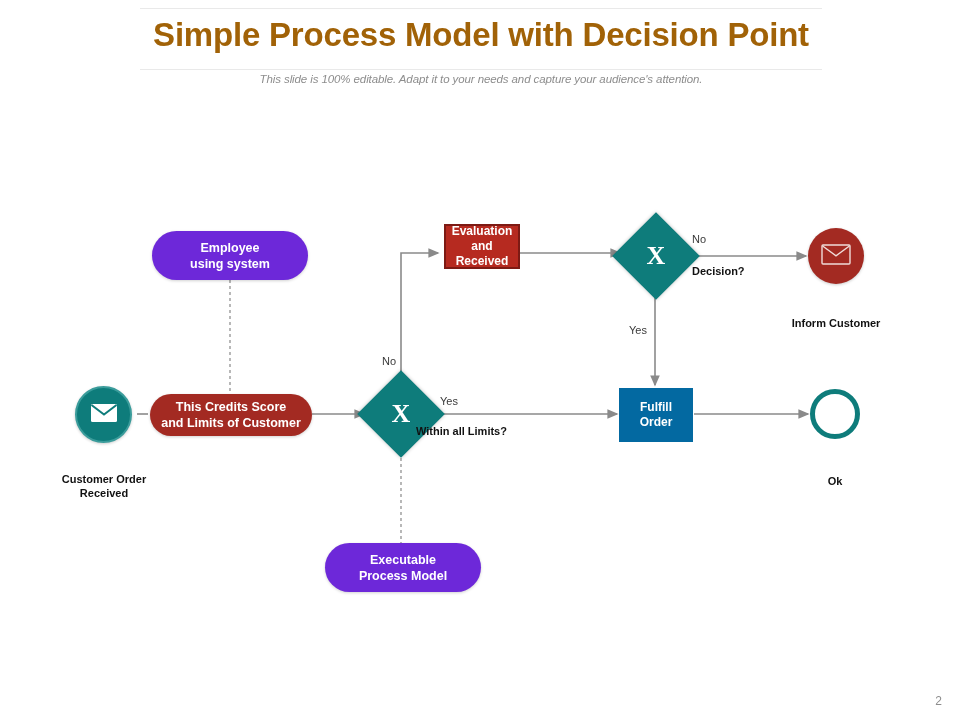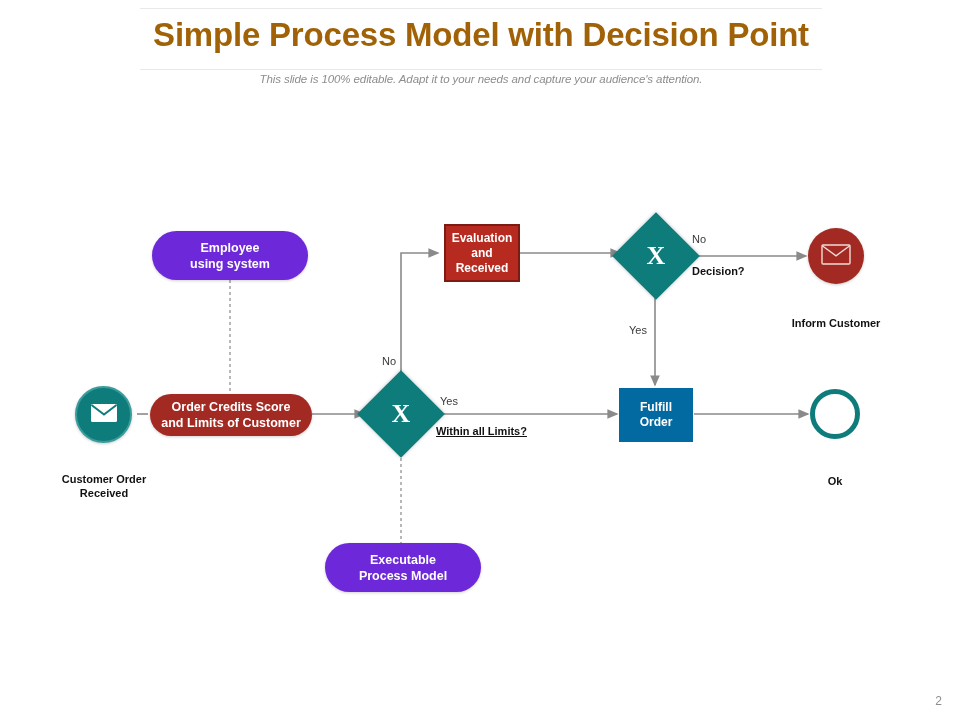--- a/index.html
+++ b/index.html
@@ -233,38 +233,38 @@
     <div>Customer Order</div>
     <div>Received</div>
   </div>
 
   <div class="node pill" style="left:152px; top:231px; width:156px; height:49px; flex-direction:column;">
     <span>Employee</span>
     <span>using system</span>
   </div>
 
   <div class="node redpill" style="left:150px; top:394px; width:162px; height:42px; flex-direction:column;">
-    <span>Order Credits  Score</span>
+    <span>This Credits  Score</span>
     <span>and  Limits of Customer</span>
   </div>
 
   <div class="node diamond-wrap" style="left:366px; top:379px; width:70px; height:70px;">
     <div class="diamond"></div>
     <div class="diamond-x">X</div>
   </div>
   <div class="edge-label" style="left:382px; top:355px;">No</div>
   <div class="edge-label" style="left:440px; top:395px;">Yes</div>
-  <div class="edge-label bold" style="left:436px; top:425px;text-decoration:underline;">Within all Limits?</div>
+  <div class="edge-label bold" style="left:416px; top:425px;">Within all Limits?</div>
 
   <div class="node pill" style="left:325px; top:543px; width:156px; height:49px; flex-direction:column;">
     <span>Executable</span>
     <span>Process Model</span>
   </div>
 
-  <div class="node redbox" style="left:444px; top:224px; width:76px; height:58px; flex-direction:column;">
+  <div class="node redbox" style="left:444px; top:224px; width:76px; height:45px; flex-direction:column;">
     <span>Evaluation</span>
     <span>and</span>
     <span>Received</span>
   </div>
 
   <div class="node diamond-wrap" style="left:621px; top:221px; width:70px; height:70px;">
     <div class="diamond"></div>
     <div class="diamond-x">X</div>
   </div>
   <div class="edge-label" style="left:692px; top:233px;">No</div>

